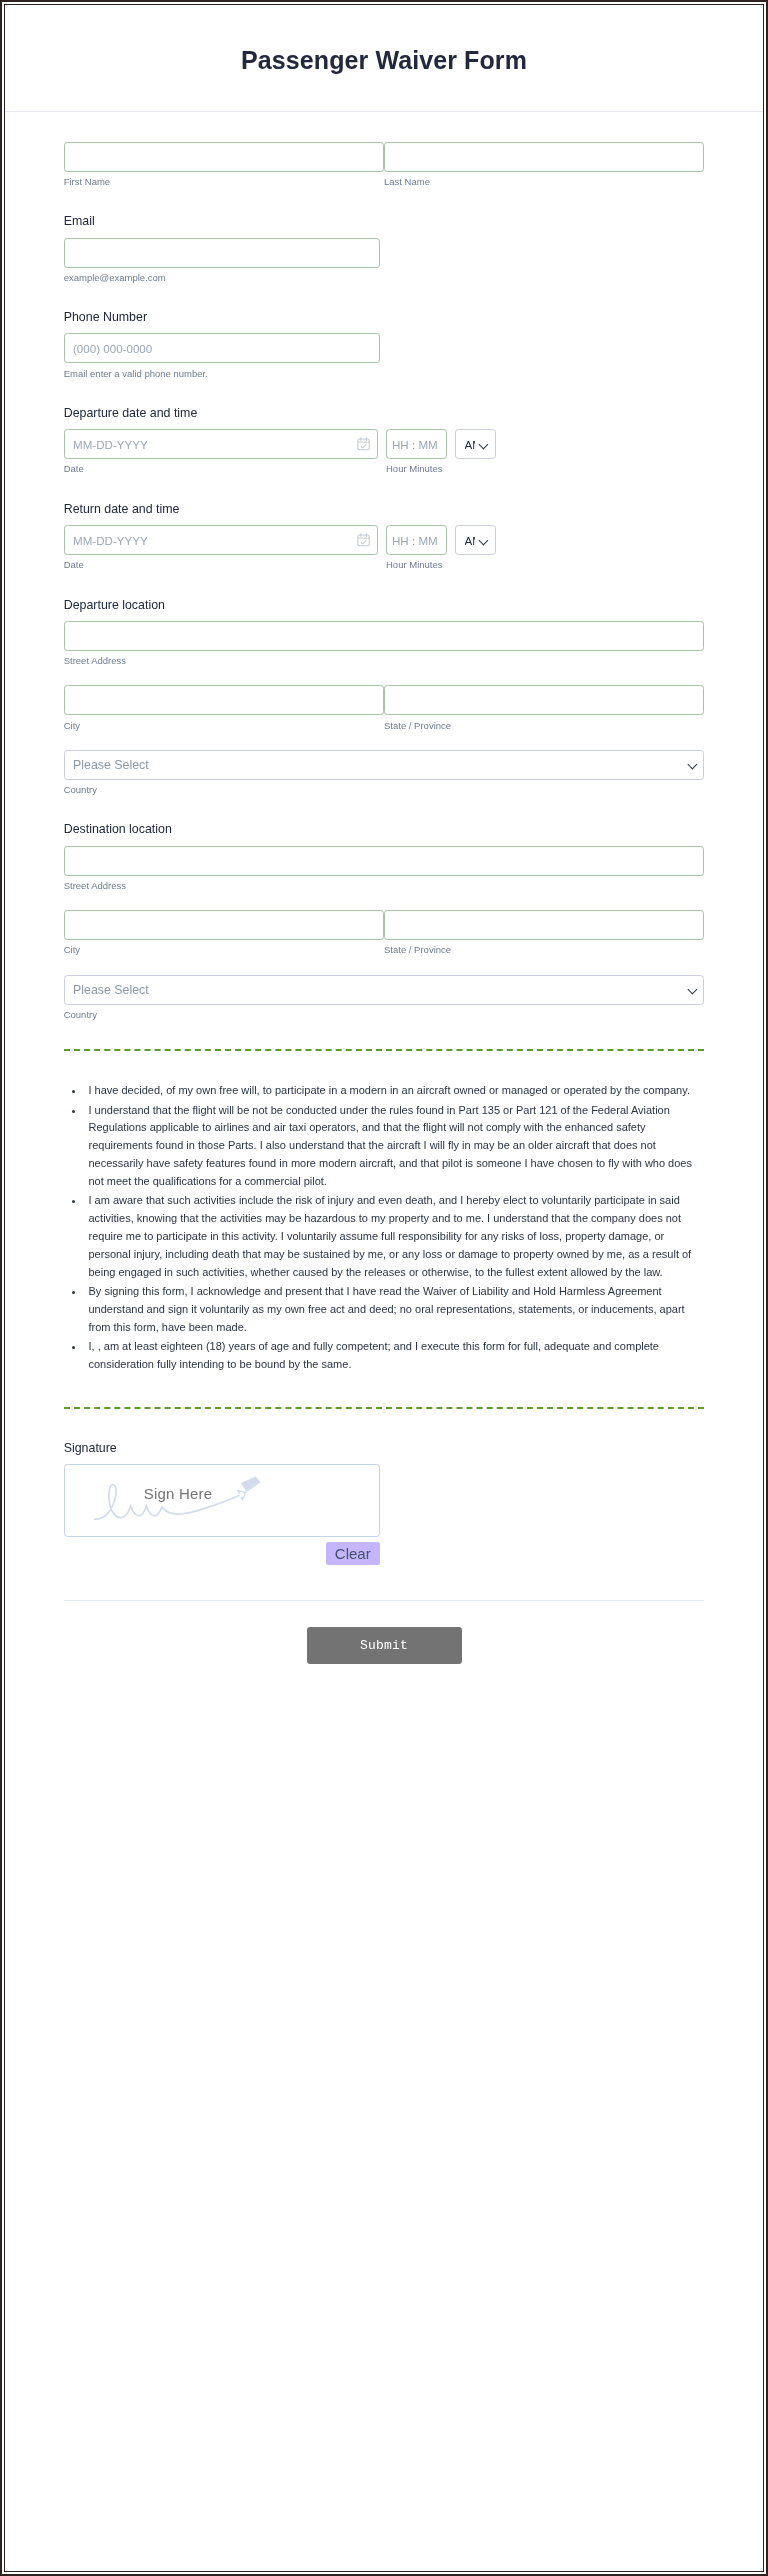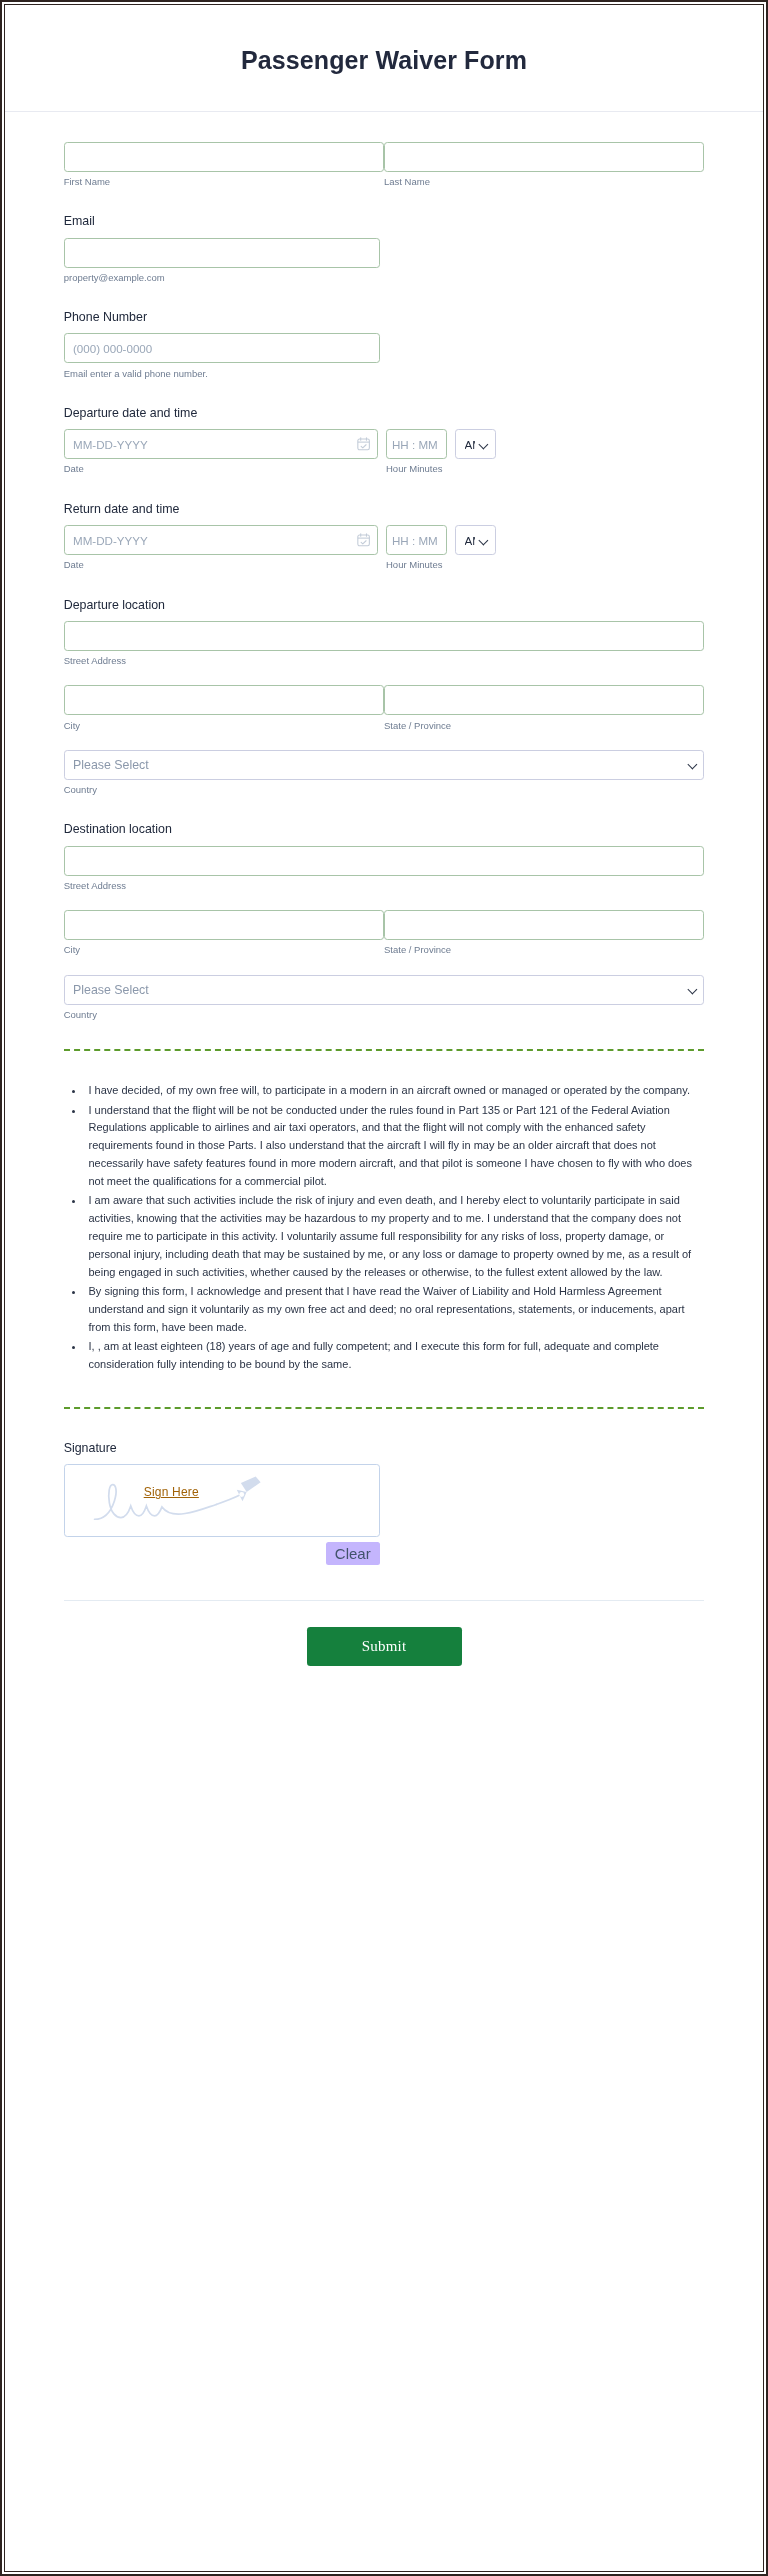--- a/index.html
+++ b/index.html
@@ -173,24 +173,23 @@
     overflow: hidden;
   }
   .sig-watermark {
     position: absolute;
     left: 0; right: 0; top: 0; bottom: 0;
   }
   .sig-text {
     position: absolute;
     left: 79px;
     top: 20px;
-    font-size: 12px;
-    color: #a16207;
+    font-size: 15px;
+    color: #737373;
     letter-spacing: 0.2px;
-    text-decoration: underline;
   }
   .sig-clear-row {
     width: 316px;
     display: flex;
     justify-content: flex-end;
     margin-top: 5px;
   }
   .btn-clear {
     background: #c4b5fd;
     border: 0;
@@ -205,26 +204,26 @@
   
   .form-footer {
     margin-top: 35px;
     border-top: 0.8px solid #e4ebf2;
     padding: 26.4px 0 33px 0;
     text-align: center;
   }
   .btn-submit {
     display: inline-block;
     min-width: 155px;
-    background: #15803d;
+    background: #737373;
     color: #ffffff;
     border: 0;
     border-radius: 3.3px;
-    font-size: 15px;
-    font-family: Liberation Serif, serif;
+    font-size: 13px;
+    font-family: Liberation Mono, monospace;
     padding: 10.7px 25px;
     cursor: pointer;
     letter-spacing: 0.2px;
   }
 </style>
 </head>
 <body>
 
 <div class="frame">
 <div class="frame-inner">
@@ -246,21 +245,21 @@
           <div class="col">
             <input class="inp" type="text" placeholder="" style="">
             <div class="sublabel">Last Name</div>
           </div>
         </div>
       </div>
 
       <div class="q">
         <div class="q-label">Email</div>
         <input class="inp w-half" type="email" placeholder="" style="">
-        <div class="sublabel">property@example.com</div>
+        <div class="sublabel">example@example.com</div>
       </div>
 
       <div class="q">
         <div class="q-label">Phone Number</div>
         <input class="inp w-half" type="tel" placeholder="(000) 000-0000" style="">
         <div class="sublabel">Email enter a valid phone number.</div>
       </div>
 
       <div class="q">
         <div class="q-label">Departure date and time</div>

